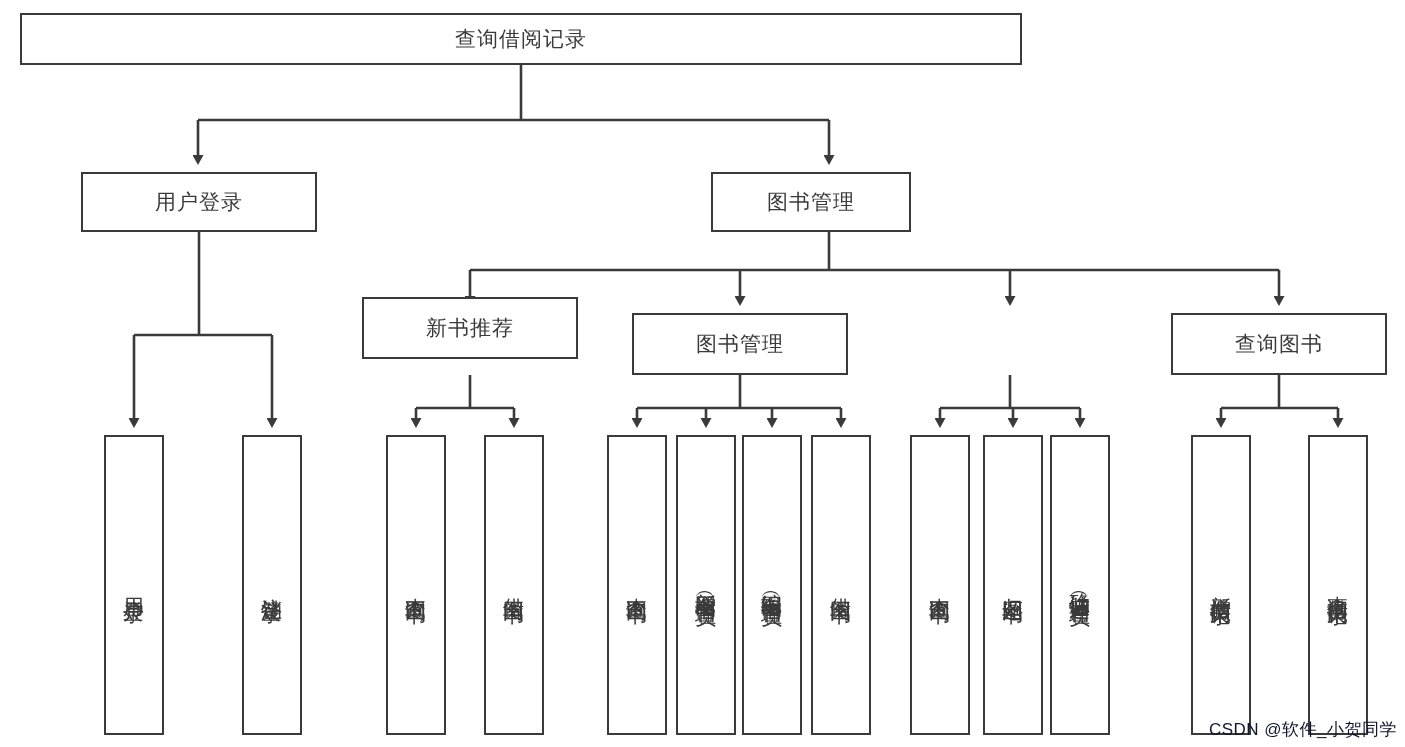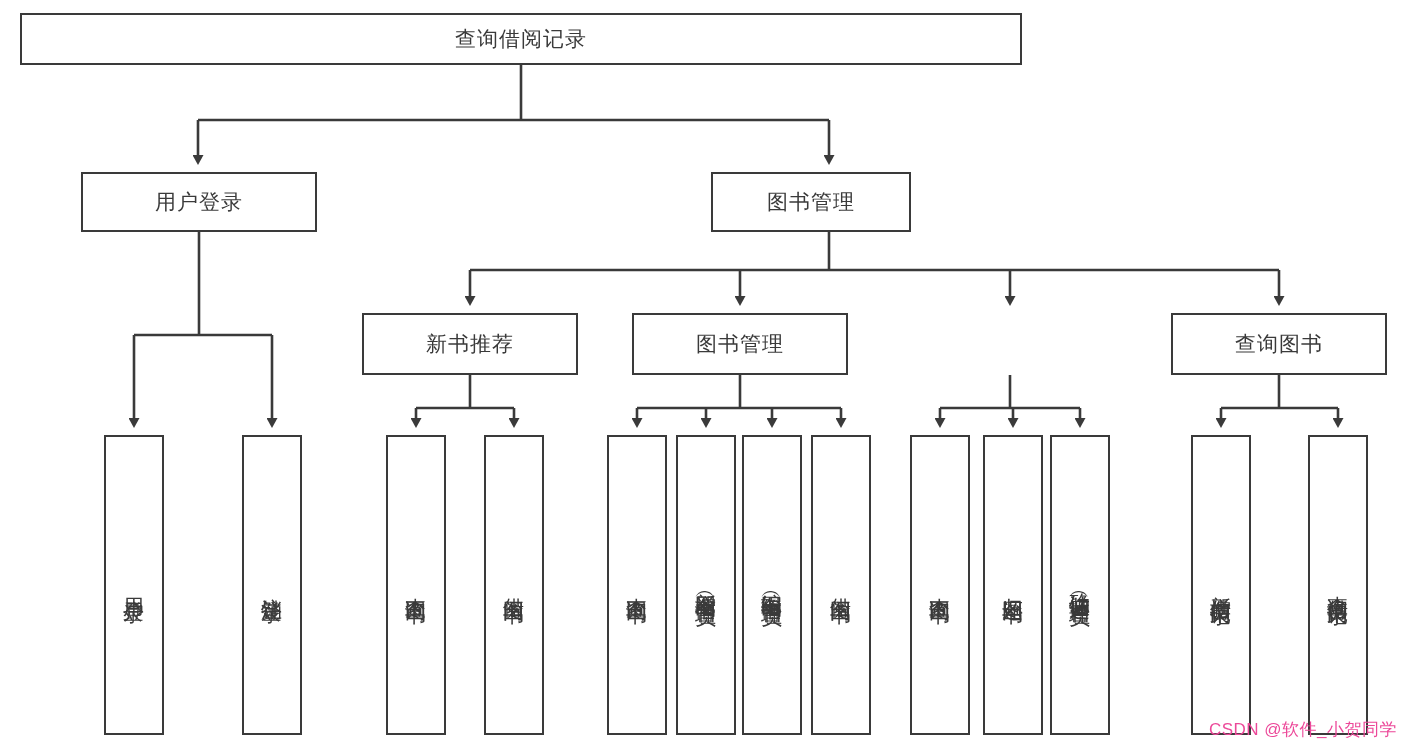--- a/index.html
+++ b/index.html
@@ -51,21 +51,21 @@
     font-size: 21px;
     letter-spacing: 2px;
     line-height: 1.0;
     white-space: nowrap;
   }
   .watermark {
     position: absolute;
     right: 8px;
     bottom: 6px;
     font-size: 17px;
-    color: #ec4899;
+    color: #0f172a;
     letter-spacing: 0.5px;
     z-index: 5;
     white-space: nowrap;
   }
 </style>
 </head>
 <body>
 
 <div id="canvas">
 
@@ -123,21 +123,21 @@
     <span class="label">查询借阅记录</span>
   </div>
 
   <div class="node" style="left:81px; top:172px; width:236px; height:60px;">
     <span class="label">用户登录</span>
   </div>
   <div class="node" style="left:711px; top:172px; width:200px; height:60px;">
     <span class="label">图书管理</span>
   </div>
 
-  <div class="node" style="left:362px; top:313px; width:216px; height:62px;">
+  <div class="node" style="left:362px; top:297px; width:216px; height:62px;">
     <span class="label">新书推荐</span>
   </div>
   <div class="node" style="left:632px; top:313px; width:216px; height:62px;">
     <span class="label">图书管理</span>
   </div>
   <div class="node" style="left:1171px; top:313px; width:216px; height:62px;">
     <span class="label">查询图书</span>
   </div>
 
   <div class="node leaf" style="left:104px; top:435px; width:60px; height:300px;">

